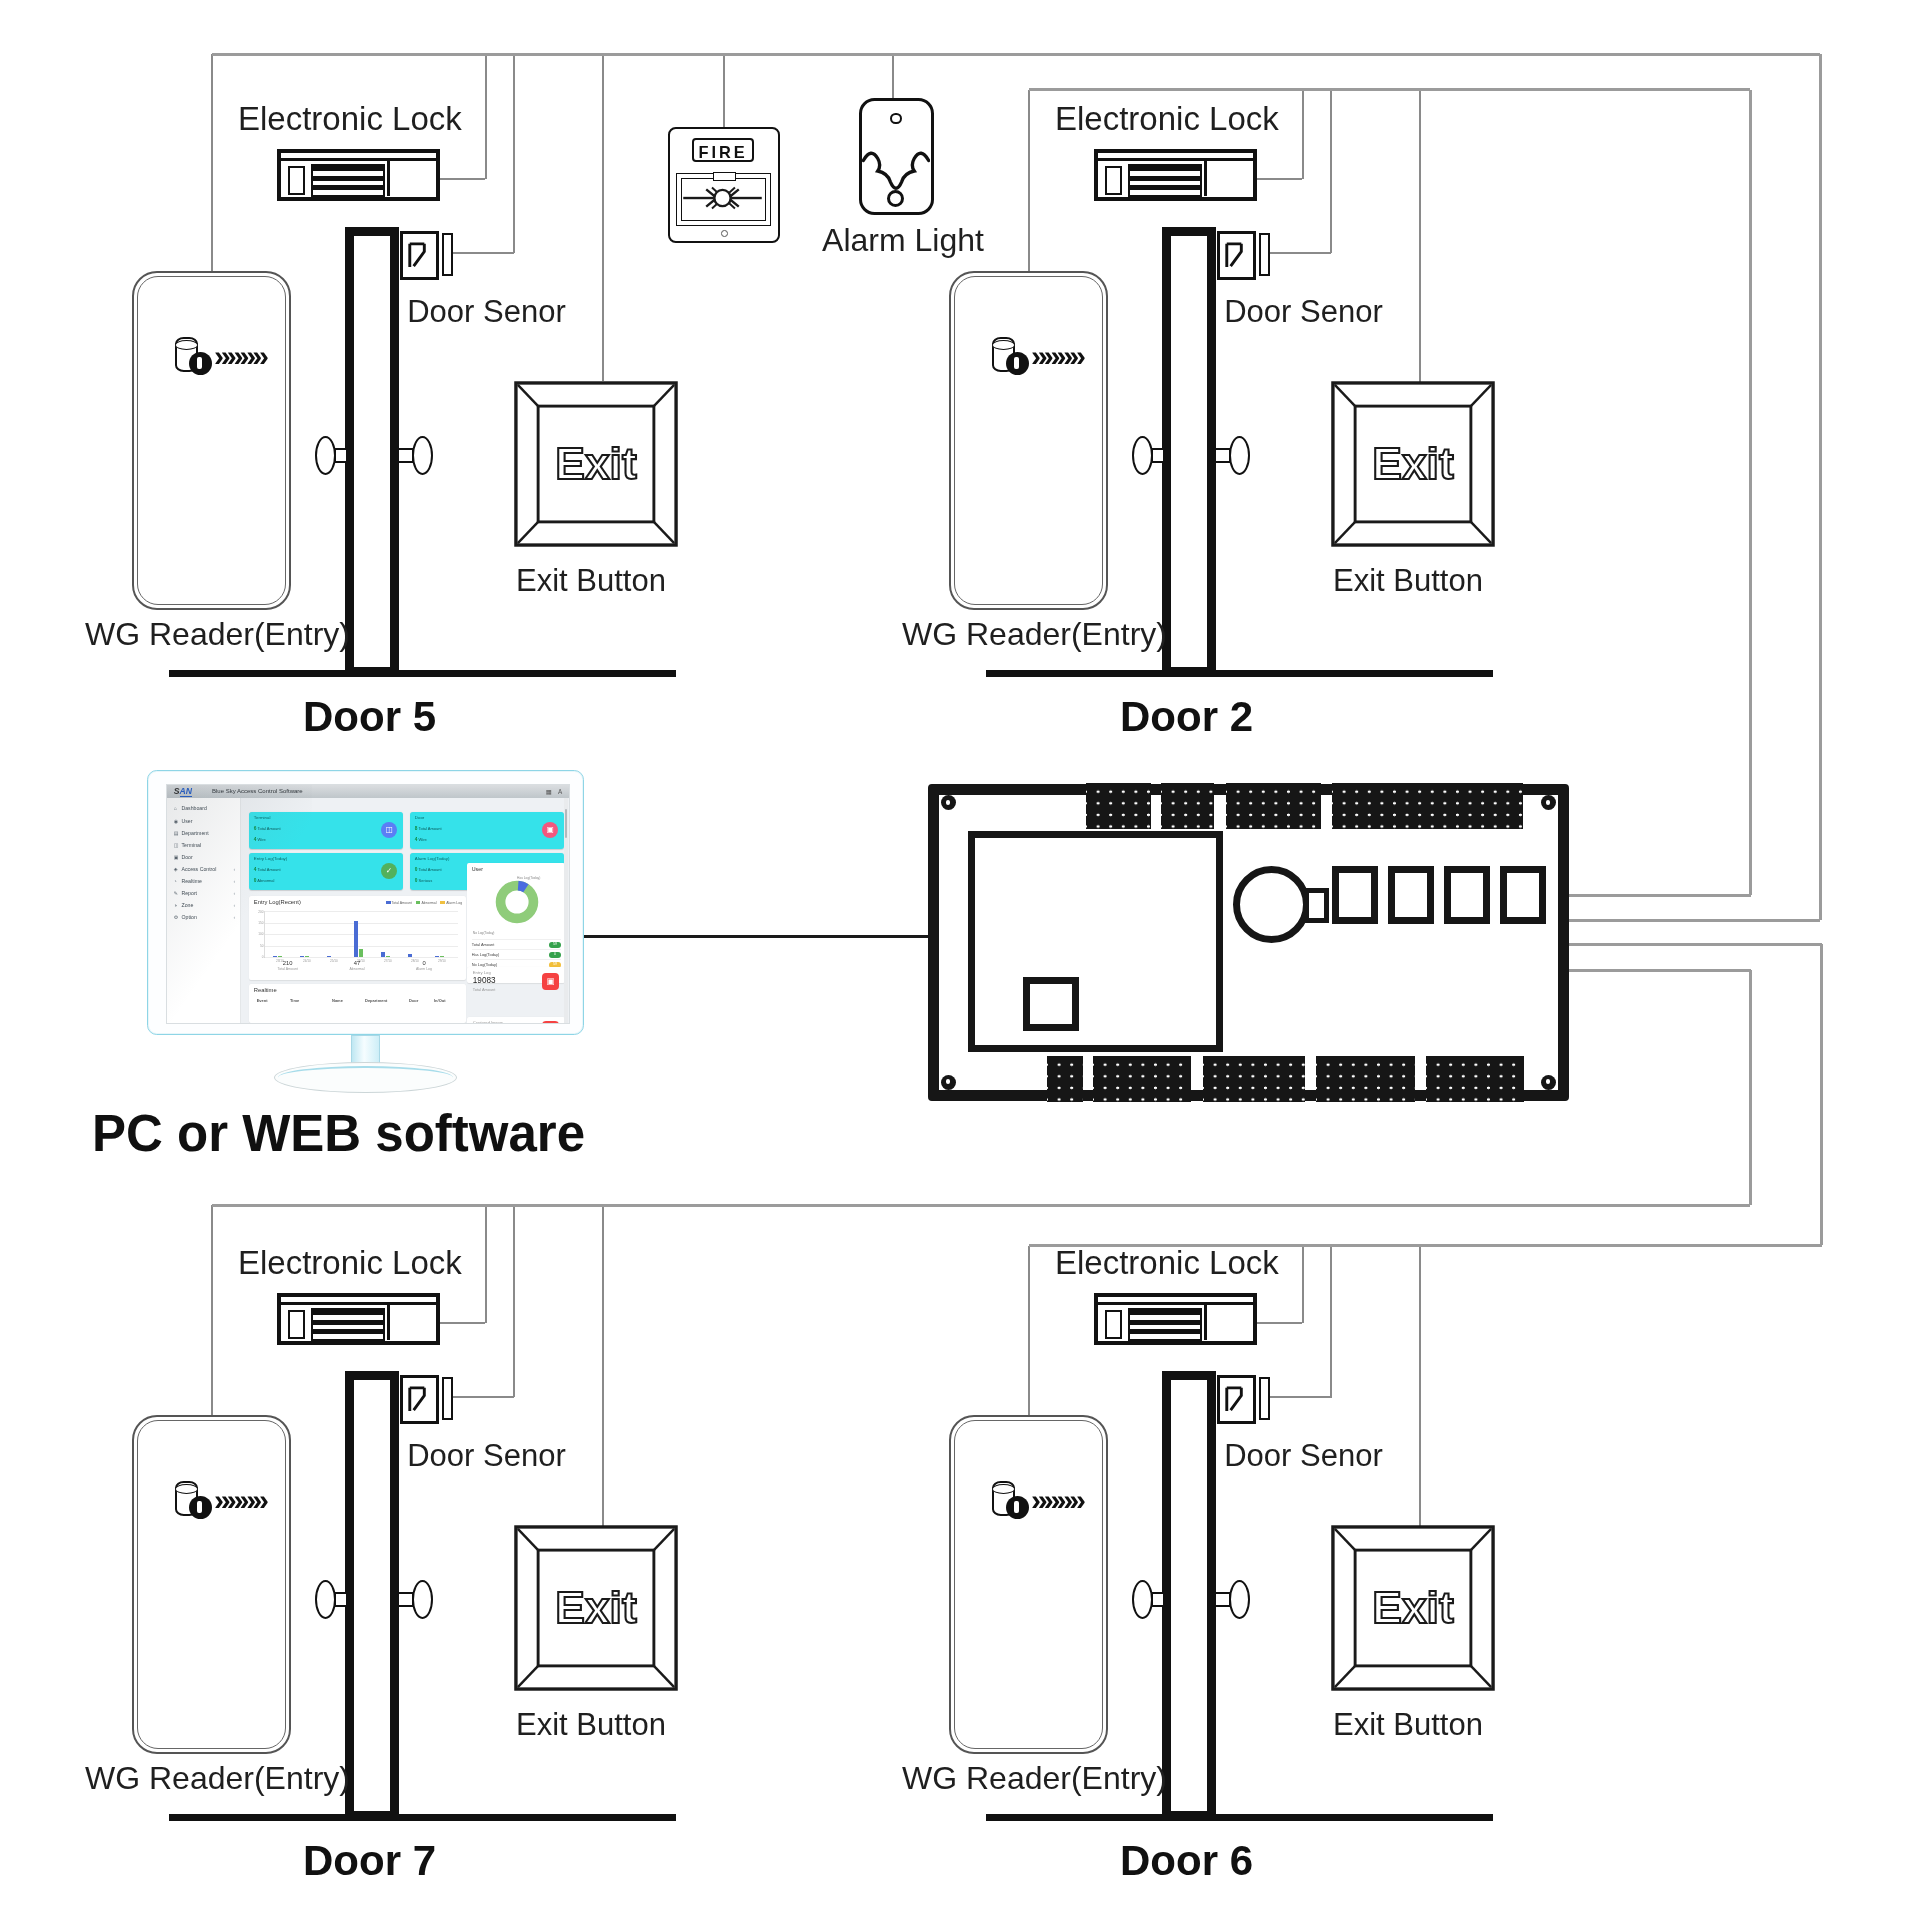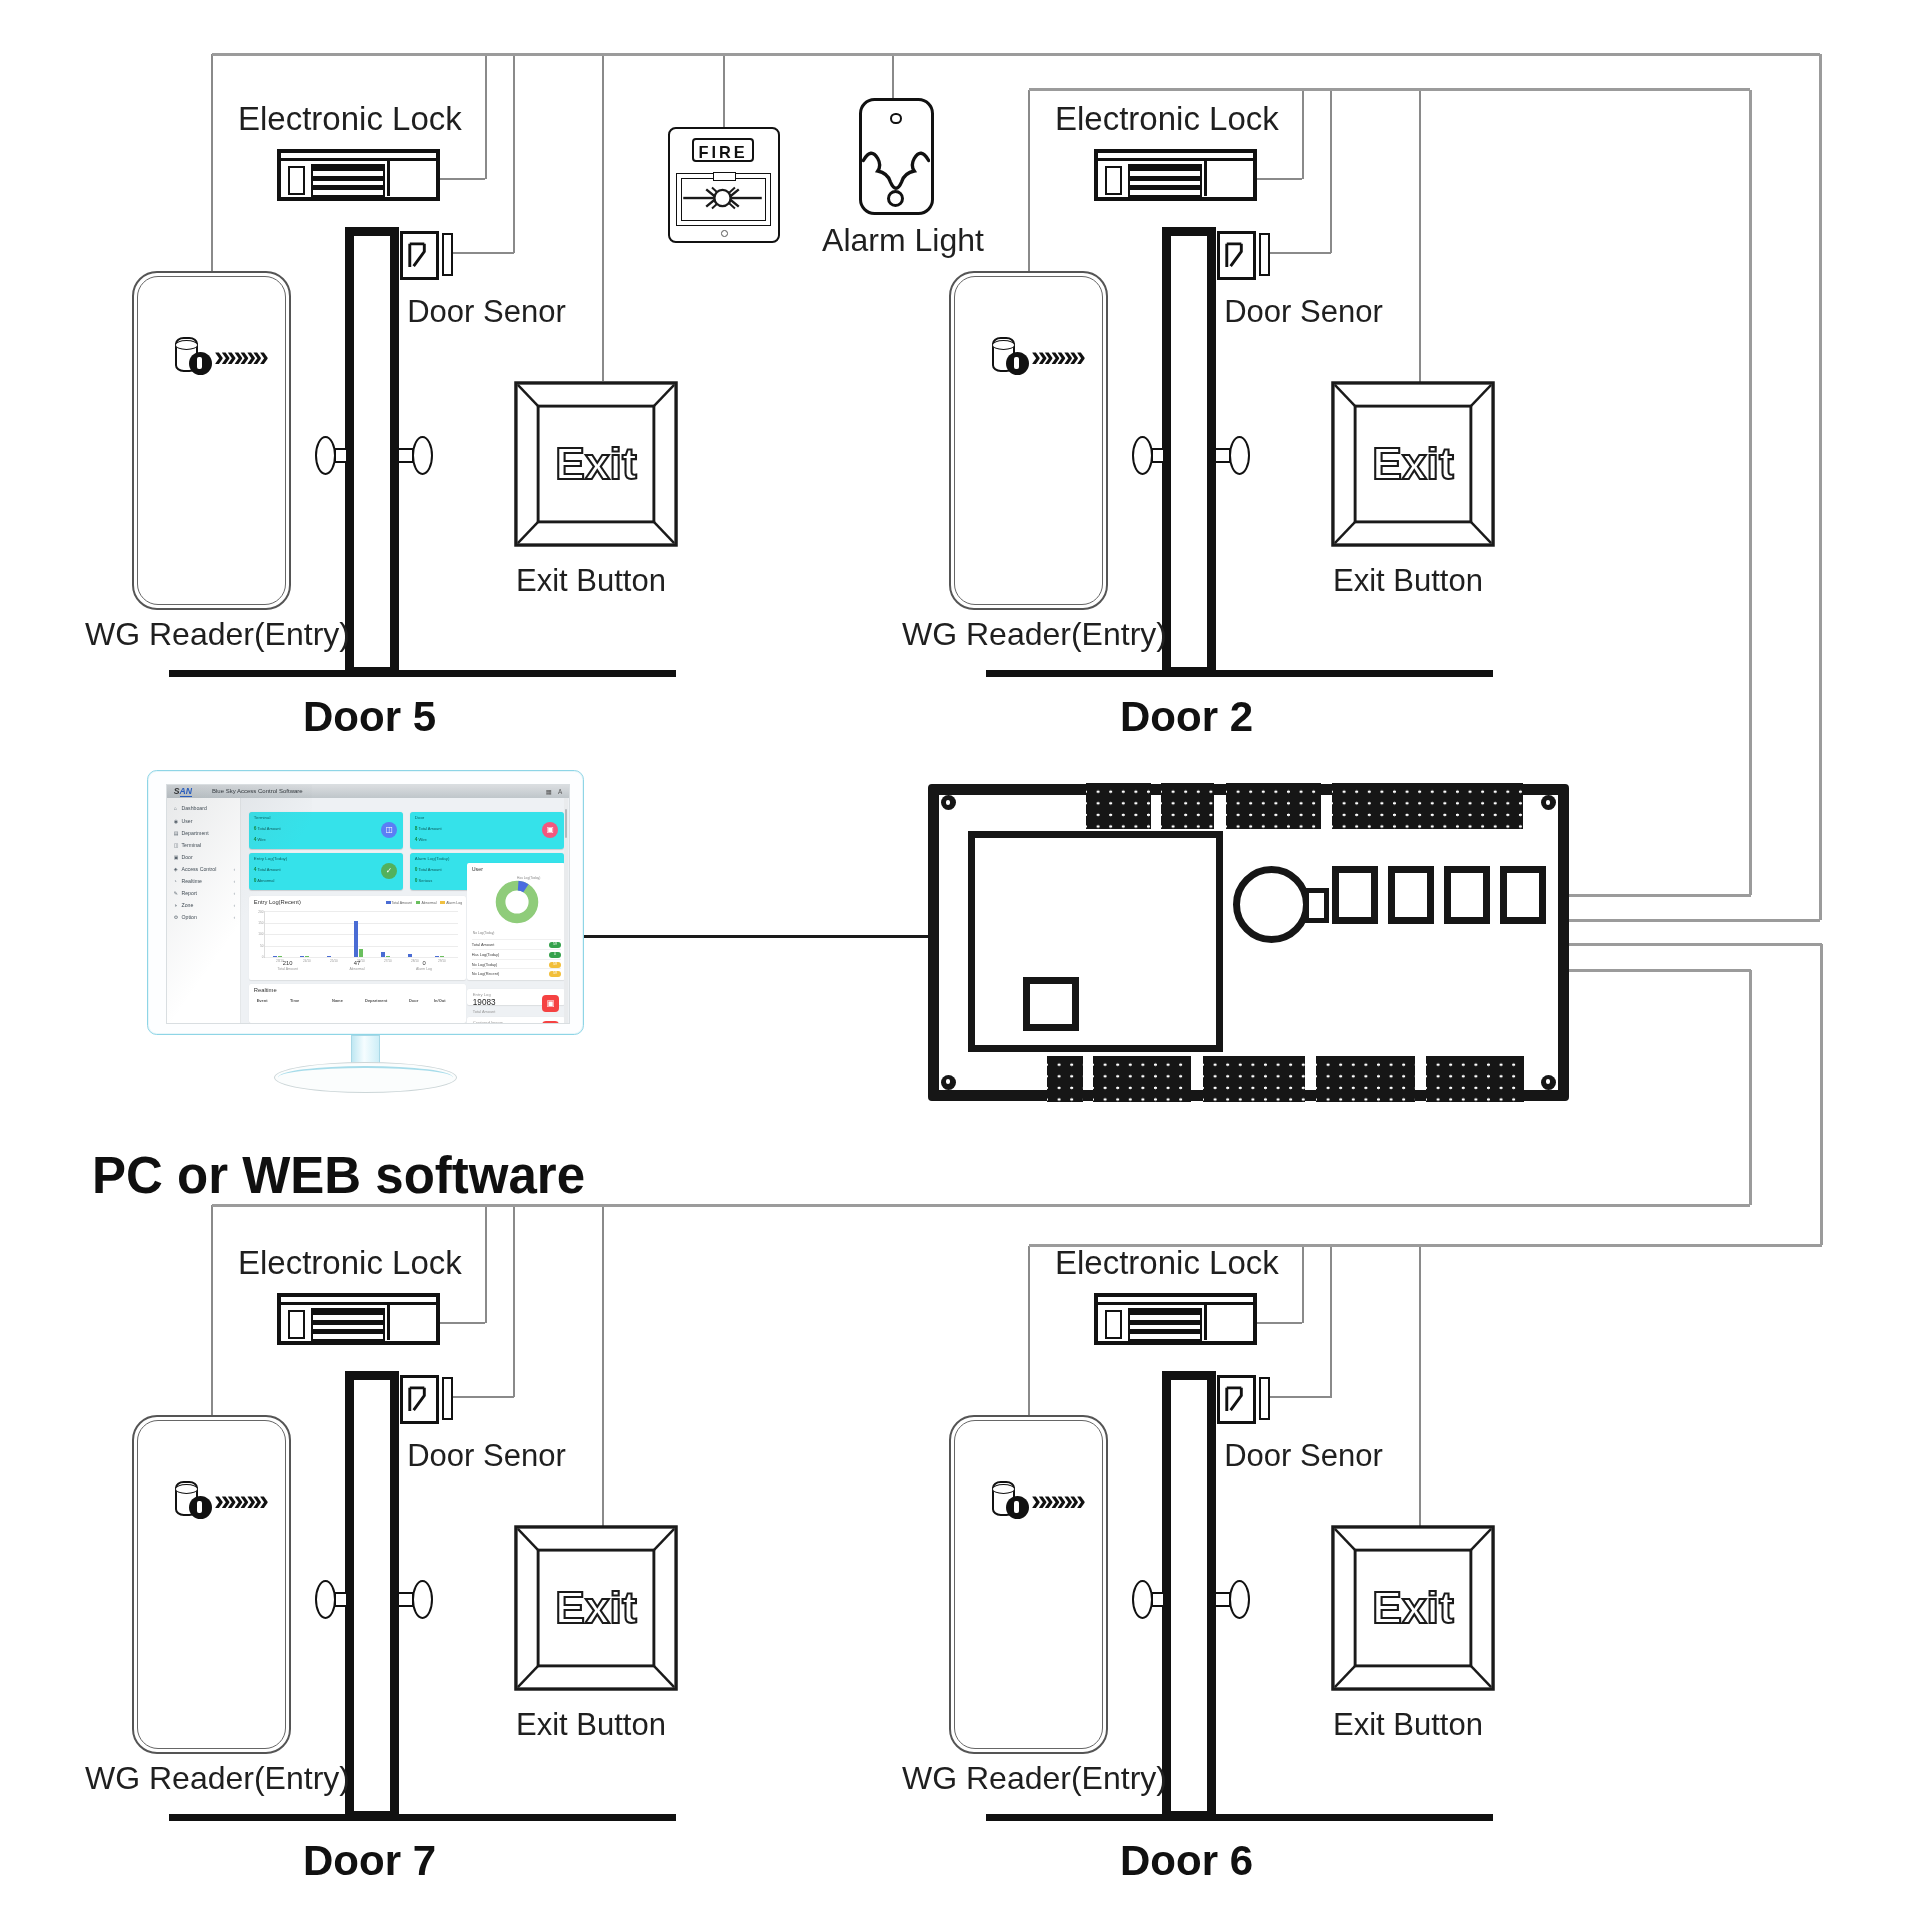--- a/index.html
+++ b/index.html
@@ -46,21 +46,21 @@
   .fire-badge{position:absolute;left:22px;top:8.7px;width:62px;height:24px;border:2.9px solid #111;border-radius:3.9px;
               font-size:16.4px;font-weight:bold;letter-spacing:2.9px;text-align:center;line-height:24px;color:#111;box-sizing:border-box;}
   .fire-panel{position:absolute;left:5.8px;top:44px;width:95px;height:53px;border:1.9px solid #111;box-sizing:border-box;}
   .fire-panel::before{content:'';position:absolute;inset:3.9px;border:1.9px solid #111;}
   .fire-notch{position:absolute;left:36px;top:-1.9px;width:23px;height:8.7px;border:1.9px solid #111;background:#fff;box-sizing:border-box;}
   .fire-dot{position:absolute;left:51px;top:101px;width:6.8px;height:6.8px;border:1.9px solid #555;border-radius:50%;box-sizing:border-box;}
   .alarm-box{left:859px;top:98px;width:75px;height:117px;border:3.9px solid #111;border-radius:15.4px;background:#fff;box-sizing:border-box;}
   .alarm-hole{position:absolute;left:28px;top:11.6px;width:11.6px;height:11.6px;border:2.9px solid #111;border-radius:50%;box-sizing:border-box;}
   .alarm-bottom{position:absolute;left:25px;top:89px;width:17.4px;height:17.4px;border:3.9px solid #111;border-radius:50%;box-sizing:border-box;}
   .alarm-lbl{left:795px;top:222px;width:216px;font-size:32px;}
-  .pc-lbl{left:92px;top:1146px;width:483px;font-size:51px;font-weight:600;color:#101010;}
+  .pc-lbl{left:92px;top:1104px;width:483px;font-size:51px;font-weight:600;color:#101010;}
   
   .controller{left:928px;top:784px;width:641px;height:317px;border:11.6px solid #161616;border-radius:3.9px;background:#fff;box-sizing:border-box;}
   .screw{position:absolute;width:15.4px;height:15.4px;background:#161616;border-radius:50%;}
   .screw::after{content:'';position:absolute;left:4.8px;top:4.8px;width:4.8px;height:4.8px;background:#fff;border-radius:50%;}
   .tblock,.bblock{position:absolute;background-color:#161616;
         background-image:radial-gradient(#fff 1.3px, rgba(0,0,0,0) 1.7px);background-size:12.6px 11.6px;background-position:5.8px 14.5px;}
   .tblock{top:-11.6px;height:46px;}
   .bblock{bottom:-11.6px;height:46px;}
   .ctr-inner{position:absolute;left:29px;top:36px;width:255px;height:221px;border:7.7px solid #161616;box-sizing:border-box;}
   .ctr-sq{position:absolute;left:84px;top:182px;width:56px;height:54px;border:7.7px solid #161616;box-sizing:border-box;}
@@ -313,21 +313,21 @@
       <circle cx="30" cy="30" r="17" fill="none" stroke="#4a6ce0" stroke-width="10" id="donut-slice" transform="rotate(-86 30 30)" stroke-dasharray="8.545132017764239 98.26901820428873"></circle>
     </svg>
     <div style="position:absolute;left:50px;top:12.6px;font-size:3.3px;color:#888;">Has Log(Today)</div>
     <div style="position:absolute;left:5.8px;top:68px;font-size:3.3px;color:#888;">No Log(Today)</div>
     <div class="u-row" style="top:76px;"><span>Total Amount</span><span class="pill" id="pill0" style="background: rgb(53, 161, 76);">59</span></div>
     <div class="u-row" style="top:86px;"><span>Has Log(Today)</span><span class="pill" id="pill1" style="background: rgb(53, 161, 76);">0</span></div>
     <div class="u-row" style="top:96px;"><span>No Log(Today)</span><span class="pill" id="pill2" style="background: rgb(242, 191, 58);">59</span></div>
     <div class="u-row" style="top:105px;"><span>No Log(Recent)</span><span class="pill" id="pill3" style="background: rgb(242, 191, 58);">59</span></div>
   </div>
 
-  <div class="panel" style="left:300px;top:204px;width:98px;height:16px;">
+  <div class="panel" style="left:300px;top:182px;width:98px;height:16px;">
     <div style="position:absolute;left:5.8px;top:2.9px;font-size:4.2px;color:#999;">Entry Log</div>
     <div style="position:absolute;left:5.8px;top:8.7px;font-size:8.2px;color:#222;">19083</div>
     <div style="position:absolute;left:5.8px;top:20px;font-size:3.9px;color:#999;">Total Amount</div>
     <div class="redic" style="right:5.8px;top:5.8px;">▣</div>
   </div>
 
   <div class="panel" style="left:300px;top:232px;width:98px;height:23px;">
     <div style="position:absolute;left:5.8px;top:2.9px;font-size:4.2px;color:#999;">Captured Image</div>
     <div class="redic" style="right:5.8px;top:3.9px;">▣</div>
   </div>

